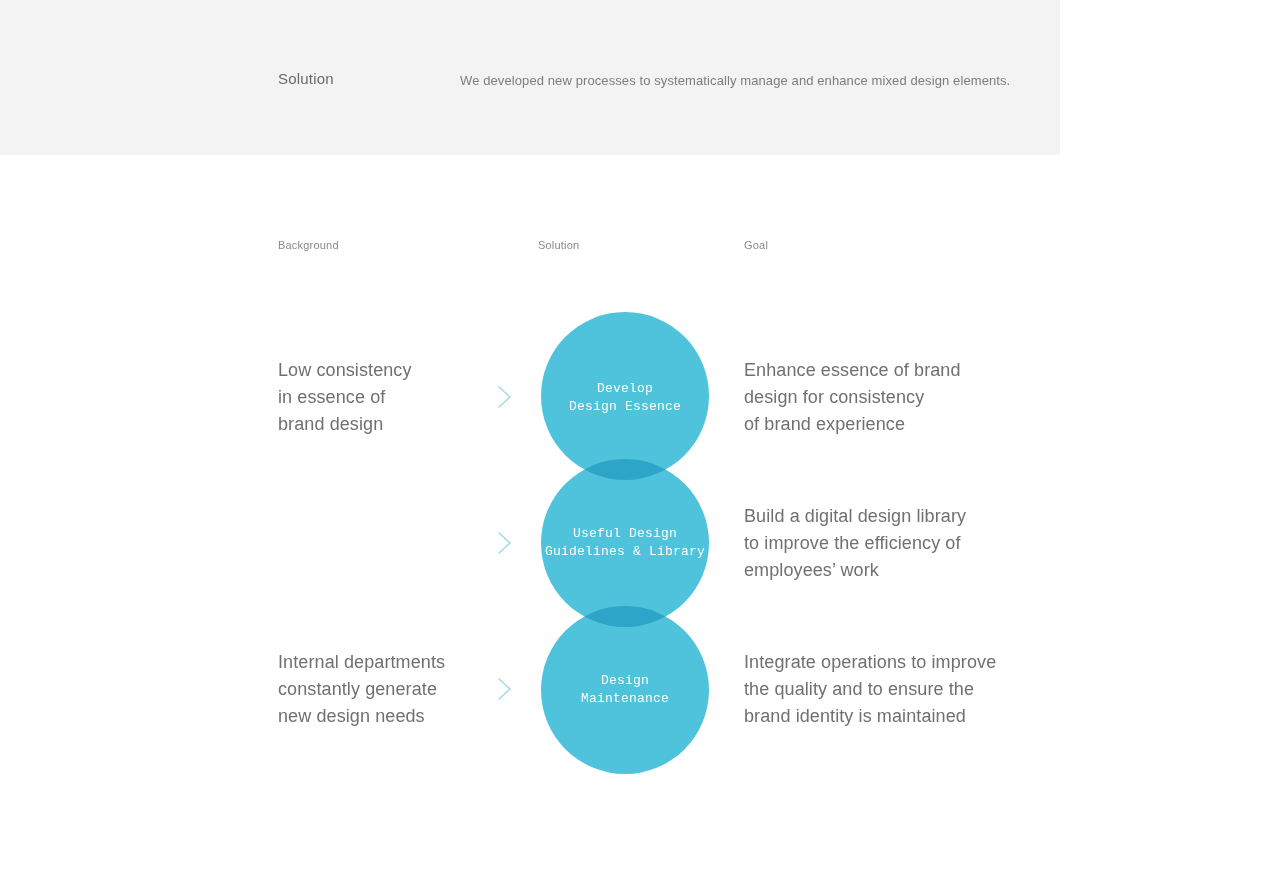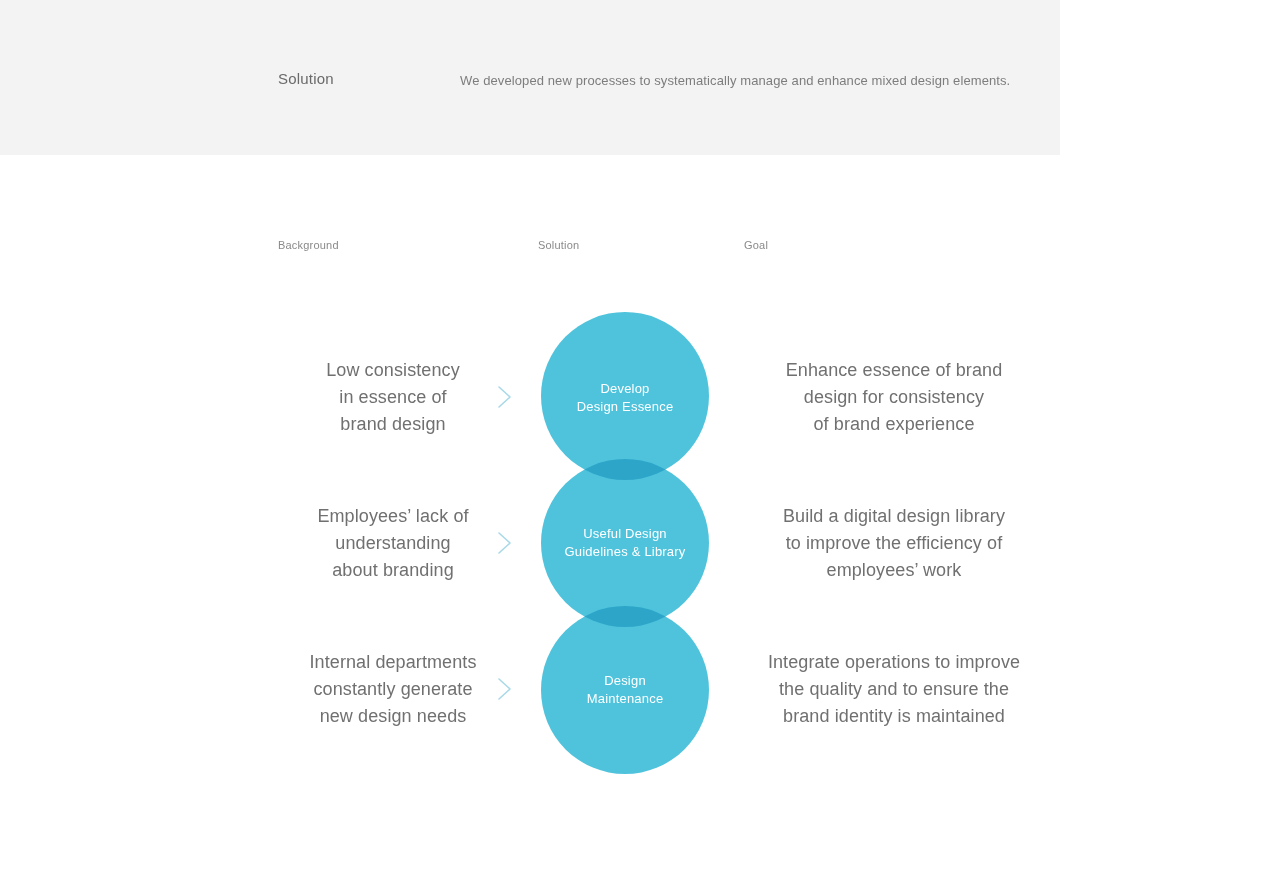--- a/index.html
+++ b/index.html
@@ -74,21 +74,20 @@
     height: 889px;
   }
 
   .row-left, .row-right {
     position: absolute;
     font-size: 18px;
     line-height: 27px;
     color: #707070;
     letter-spacing: 0.1px;
     white-space: pre-line;
-    text-align: center;
   }
   .row-left  { left: 278px; width: 230px; }
   .row-right { left: 744px; width: 300px; }
 
   .row-1 { top: 357px; }
   .row-2 { top: 503px; }
   .row-3 { top: 649px; }
 
   
   .chevron {
@@ -102,20 +101,21 @@
   .chevron.ch-3 { top: 674px; }
   .chevron svg { display: block; }
 
   
   .circles {
     position: absolute;
     left: 540px;
     top: 312px;
     width: 170px;
     height: 466px;
+    font-family: Liberation Mono, monospace;
   }
   .circles svg { display: block; }
 
   .circle-label {
     position: absolute;
     width: 200px;
     left: -15px;
     text-align: center;
     color: #ffffff;
     font-size: 13px;
@@ -140,23 +140,20 @@
 
   <div class="col-head c-background">Background</div>
   <div class="col-head c-solution">Solution</div>
   <div class="col-head c-goal">Goal</div>
 
   <div class="diagram">
 
     <div class="row-left row-1">Low consistency
 in essence of
 brand design</div>
-    <div class="row-left row-2">Employees’ lack of
-understanding
-about branding</div>
     <div class="row-left row-3">Internal departments
 constantly generate
 new design needs</div>
 
     <div class="chevron ch-1">
       <svg width="20" height="30" viewBox="0 0 20 30">
         <polyline points="4,5 15,15 4,25" fill="none" stroke="#a9d9e8" stroke-width="1.6" stroke-linecap="round" stroke-linejoin="round"></polyline>
       </svg>
     </div>
     <div class="chevron ch-2">

